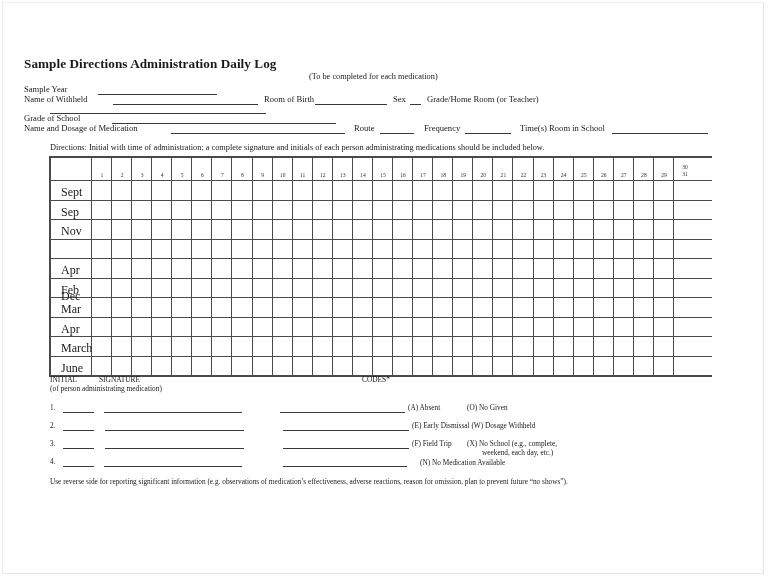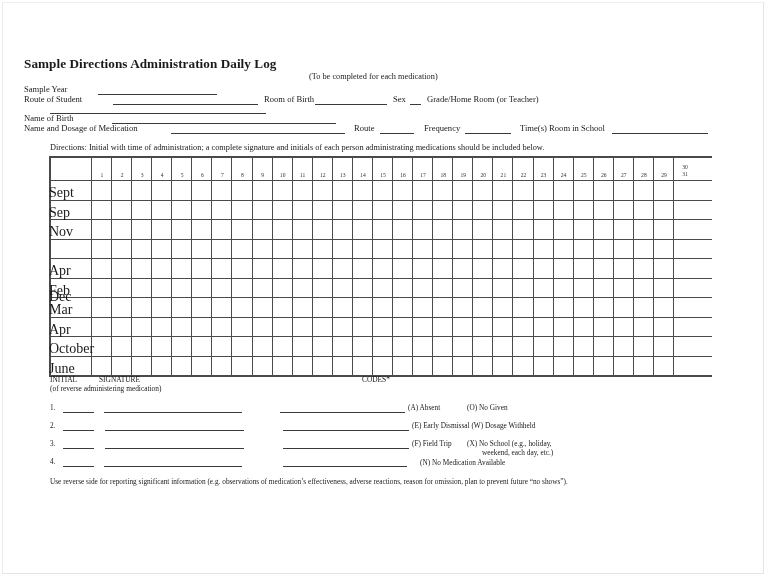--- a/index.html
+++ b/index.html
@@ -11,50 +11,50 @@
   .title { left:24px; top:56px; font-size:13.2px; font-weight:bold; letter-spacing:0.05px; }
   .subtitle { left:309px; top:72px; font-size:8.3px; }
   .lbl { font-size:8.6px; }
   .uline { position:absolute; border-bottom:0.8px solid #3a3a3a; height:0; }
 
   
   .tbl { position:absolute; left:49px; top:156px; width:663px; height:219px; }
   .tbl .hline { position:absolute; left:0; height:0; border-top:1.3px solid #4a4a4a; }
   .tbl .vline { position:absolute; top:0; width:0; border-left:1.3px solid #4a4a4a; }
   .daynum { position:absolute; font-size:5.6px; text-align:center; width:20px; color:#333; }
-  .month { position:absolute; left:0; font-size:14px; }
+  .month { position:absolute; left:12px; font-size:12px; }
 
   .small { font-size:7.4px; }
   .codes { font-size:7.3px; }
 </style>
 </head>
 <body>
 
 <div class="page"></div>
 
 <div class="abs title">Sample Directions Administration Daily Log</div>
 <div class="abs subtitle">(To be completed for each medication)</div>
 
 <div class="abs lbl" style="left:24px;top:84px;">Sample Year</div>
 <div class="uline" style="left:98px;top:94px;width:119px;"></div>
 
-<div class="abs lbl" style="left:24px;top:94px;">Route of Student</div>
+<div class="abs lbl" style="left:24px;top:94px;">Name of Withheld</div>
 <div class="uline" style="left:113px;top:104px;width:145px;"></div>
 
 <div class="abs lbl" style="left:264px;top:94px;">Room of Birth</div>
 <div class="uline" style="left:315px;top:104px;width:72px;"></div>
 
 <div class="abs lbl" style="left:393px;top:94px;">Sex</div>
 <div class="uline" style="left:410px;top:104px;width:11px;"></div>
 
 <div class="abs lbl" style="left:427px;top:94px;">Grade/Home Room (or Teacher)</div>
 
 <div class="uline" style="left:50px;top:113px;width:216px;"></div>
 
-<div class="abs lbl" style="left:24px;top:113px;">Name of Birth</div>
+<div class="abs lbl" style="left:24px;top:113px;">Grade of School</div>
 <div class="uline" style="left:112px;top:123px;width:224px;"></div>
 
 <div class="abs lbl" style="left:24px;top:123px;">Name and Dosage of Medication</div>
 <div class="uline" style="left:171px;top:133px;width:174px;"></div>
 
 <div class="abs lbl" style="left:354px;top:123px;">Route</div>
 <div class="uline" style="left:380px;top:133px;width:34px;"></div>
 
 <div class="abs lbl" style="left:424px;top:123px;">Frequency</div>
 <div class="uline" style="left:465px;top:133px;width:46px;"></div>
@@ -140,21 +140,21 @@
     <div class="daynum" style="left: 626.03px; top: 8px;">30</div>
     <div class="daynum" style="left: 626.03px; top: 15px;">31</div>
     <div class="month" style="top: 29px;">Sept</div>
     <div class="month" style="top: 48.5px;">Sep</div>
     <div class="month" style="top: 68px;">Nov</div>
     <div class="month" style="top: 87.5px; margin-top: 45px;">Dec</div>
     <div class="month" style="top: 107px;">Apr</div>
     <div class="month" style="top: 126.5px;">Feb</div>
     <div class="month" style="top: 146px;">Mar</div>
     <div class="month" style="top: 165.5px;">Apr</div>
-    <div class="month" style="top: 185px;">October</div>
+    <div class="month" style="top: 185px;">March</div>
     <div class="month" style="top: 204.5px;">June</div>
     <div style="position: absolute; left: 43px; top: 25px; width: 18.5px; height: 17.5px;"></div>
     <div style="position: absolute; left: 63.07px; top: 25px; width: 18.5px; height: 17.5px;"></div>
     <div style="position: absolute; left: 83.14px; top: 25px; width: 18.5px; height: 17.5px;"></div>
     <div style="position: absolute; left: 103.21px; top: 25px; width: 18.5px; height: 17.5px;"></div>
     <div style="position: absolute; left: 123.28px; top: 25px; width: 18.5px; height: 17.5px;"></div>
     <div style="position: absolute; left: 143.35px; top: 25px; width: 18.5px; height: 17.5px;"></div>
     <div style="position: absolute; left: 163.42px; top: 25px; width: 18.5px; height: 17.5px;"></div>
     <div style="position: absolute; left: 183.49px; top: 25px; width: 18.5px; height: 17.5px;"></div>
     <div style="position: absolute; left: 203.56px; top: 25px; width: 18.5px; height: 17.5px;"></div>
@@ -446,21 +446,21 @@
     <div style="position: absolute; left: 524.68px; top: 200.5px; width: 18.5px; height: 17.5px;"></div>
     <div style="position: absolute; left: 544.75px; top: 200.5px; width: 18.5px; height: 17.5px;"></div>
     <div style="position: absolute; left: 564.82px; top: 200.5px; width: 18.5px; height: 17.5px;"></div>
     <div style="position: absolute; left: 584.89px; top: 200.5px; width: 18.5px; height: 17.5px;"></div>
     <div style="position: absolute; left: 604.96px; top: 200.5px; width: 18.5px; height: 17.5px;"></div>
     <div style="position: absolute; left: 625.03px; top: 200.5px; width: 36.97px; height: 17.5px;"></div>
   </div>
 
 <div class="abs small" style="left:50px;top:375px;">INITIAL</div>
 <div class="abs small" style="left:99px;top:375px;">SIGNATURE</div>
-<div class="abs small" style="left:50px;top:384px;">(of reverse administering medication)</div>
+<div class="abs small" style="left:50px;top:384px;">(of person administrating medication)</div>
 <div class="abs small" style="left:362px;top:375px;">CODES*</div>
 
 <div id="sig-rows">
     <div class="abs codes" style="left: 50px; top: 403px;">1.</div>
     <div class="uline" style="left: 63px; top: 412px; width: 31px;"></div>
     <div class="uline" style="left: 104px; top: 412px; width: 138px;"></div>
     <div class="uline" style="left: 280px; top: 412px; width: 125px;"></div>
     <div class="abs codes" style="left: 50px; top: 421px;">2.</div>
     <div class="uline" style="left: 63px; top: 430px; width: 31px;"></div>
     <div class="uline" style="left: 105px; top: 430px; width: 139px;"></div>
@@ -472,17 +472,17 @@
     <div class="abs codes" style="left: 50px; top: 457px;">4.</div>
     <div class="uline" style="left: 63px; top: 466px; width: 31px;"></div>
     <div class="uline" style="left: 104px; top: 466px; width: 138px;"></div>
     <div class="uline" style="left: 283px; top: 466px; width: 124px;"></div>
   </div>
 
 <div class="abs codes" style="left:408px;top:403px;">(A) Absent</div>
 <div class="abs codes" style="left:467px;top:403px;">(O)  No Given</div>
 <div class="abs codes" style="left:412px;top:421px;">(E) Early Dismissal (W) Dosage Withheld</div>
 <div class="abs codes" style="left:412px;top:439px;">(F) Field Trip</div>
-<div class="abs codes" style="left:467px;top:439px;">(X) No School (e.g., holiday,</div>
+<div class="abs codes" style="left:467px;top:439px;">(X) No School (e.g., complete,</div>
 <div class="abs codes" style="left:482px;top:448px;">weekend, each day, etc.)</div>
 <div class="abs codes" style="left:420px;top:458px;">(N)  No Medication Available</div>
 
 <div class="abs codes" style="left:50px;top:477px;">Use reverse side for reporting significant information (e.g. observations of medication’s effectiveness, adverse reactions, reason for omission, plan to prevent future “no shows”).</div>
 
 </body></html>

